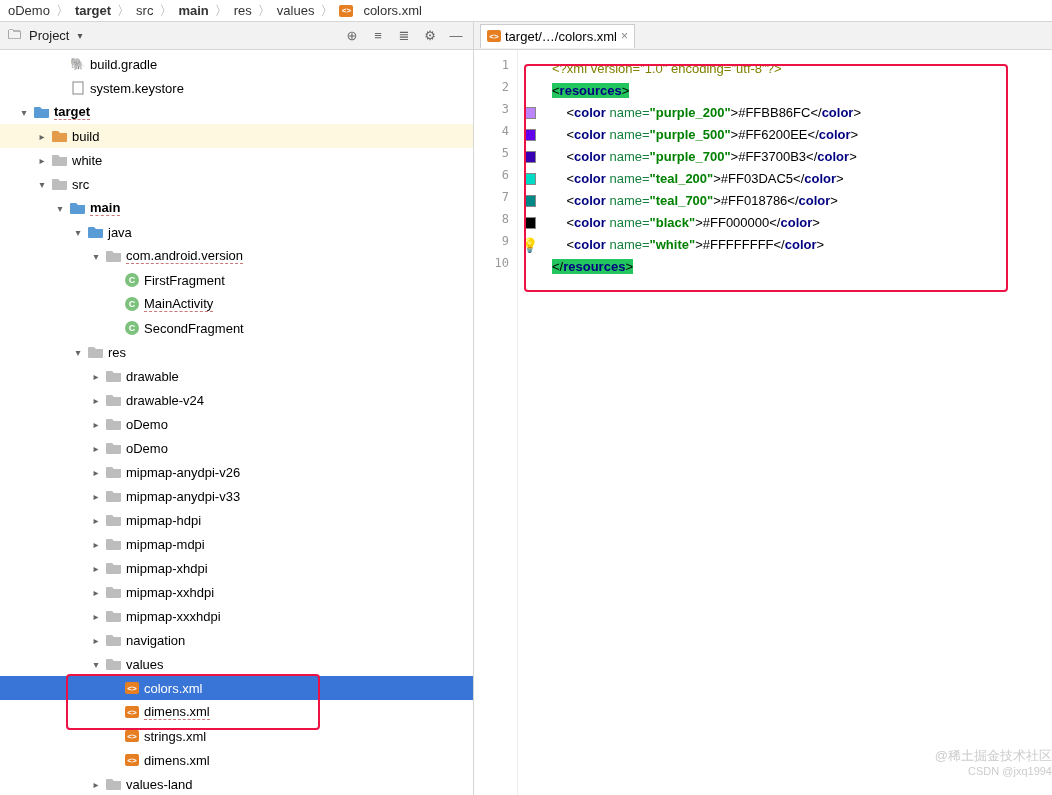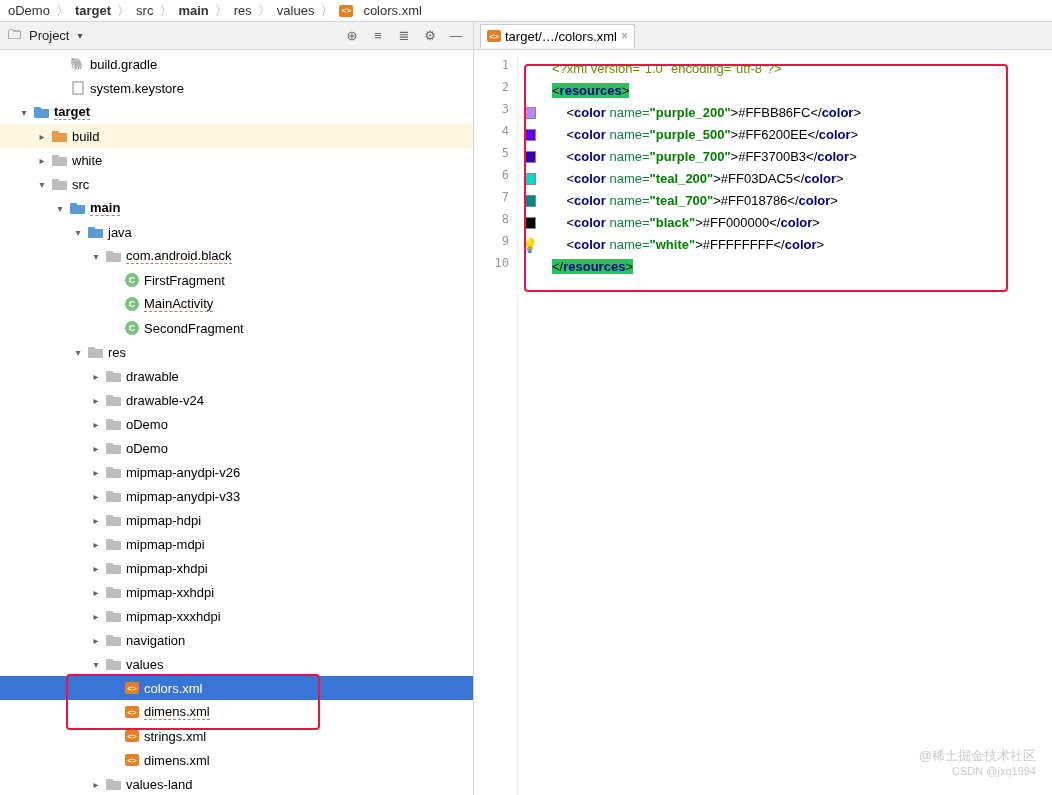--- a/index.html
+++ b/index.html
@@ -39,21 +39,21 @@
 .swatch { width: 12px; height: 12px; border: 1px solid #888; }
 .bulb { font-size: 14px; }
 .code { flex: 1; padding: 8px 10px; font-family: "Menlo", "Consolas", monospace; font-size: 13px; line-height: 22px; white-space: pre; }
 .code .t-decl { color: #808000; }
 .code .t-tag { color: #000080; font-weight: 700; }
 .code .t-attr { color: #15803d; }
 .code .t-str { color: #008000; font-weight: 700; }
 .code .t-text { color: #000; }
 .code .hl { background: #22c55e; }
 .editor-red-box { position: absolute; border: 2px solid #e14; border-radius: 4px; pointer-events: none; }
-.watermark { position: absolute; right: 16px; bottom: 18px; text-align: right; color: #ccc; font-size: 14px; pointer-events: none; }
+.watermark { position: absolute; right: 0; bottom: 18px; text-align: right; color: #ccc; font-size: 14px; pointer-events: none; }
 .watermark .sub { font-size: 11px; color: #ccc; }
 .xml-file-icon { width: 14px; height: 12px; background: #e67e22; border-radius: 2px; display: inline-flex; align-items: center; justify-content: center; color: #fff; font-size: 8px; font-weight: bold; }
 .class-icon { width: 14px; height: 14px; border-radius: 50%; background: #7cc27c; color: #fff; display: inline-flex; align-items: center; justify-content: center; font-size: 9px; font-weight: bold; }
 .gradle-icon { color: #3b7a57; font-size: 12px; }
 </style>
 </head>
 <body>
 
 <div class="breadcrumb">
     <span>oDemo</span>
@@ -159,21 +159,21 @@
           </span>
           <span class="label">java</span>
         </div>
         <div class="tree-row underline" style="padding-left: 90px;">
           <span class="arrow">▾</span>
           <span class="icon folder-icon">
             <svg viewBox="0 0 16 14">
               <path fill="#bdbdbd" d="M1 2h5l2 2h7v8a1 1 0 0 1-1 1H1a1 1 0 0 1-1-1V3a1 1 0 0 1 1-1z"></path>
             </svg>
           </span>
-          <span class="label">com.android.black</span>
+          <span class="label">com.android.version</span>
         </div>
         <div class="tree-row" style="padding-left: 108px;">
           <span class="arrow empty"></span>
           <span class="icon">
             <span class="class-icon">C</span>
           </span>
           <span class="label">FirstFragment</span>
         </div>
         <div class="tree-row underline" style="padding-left: 108px;">
           <span class="arrow empty"></span>

